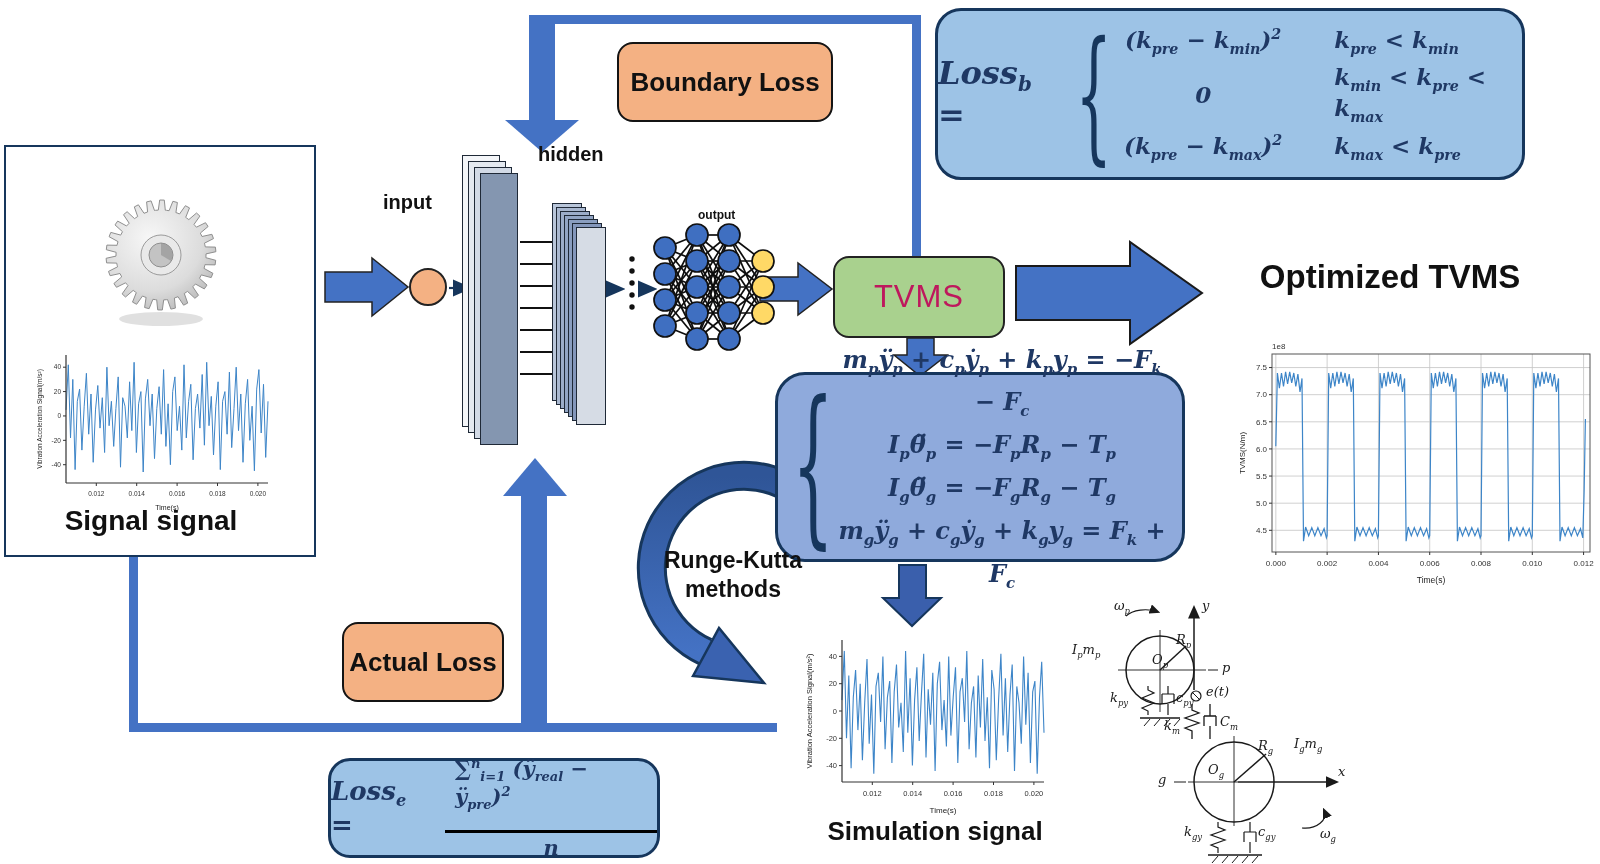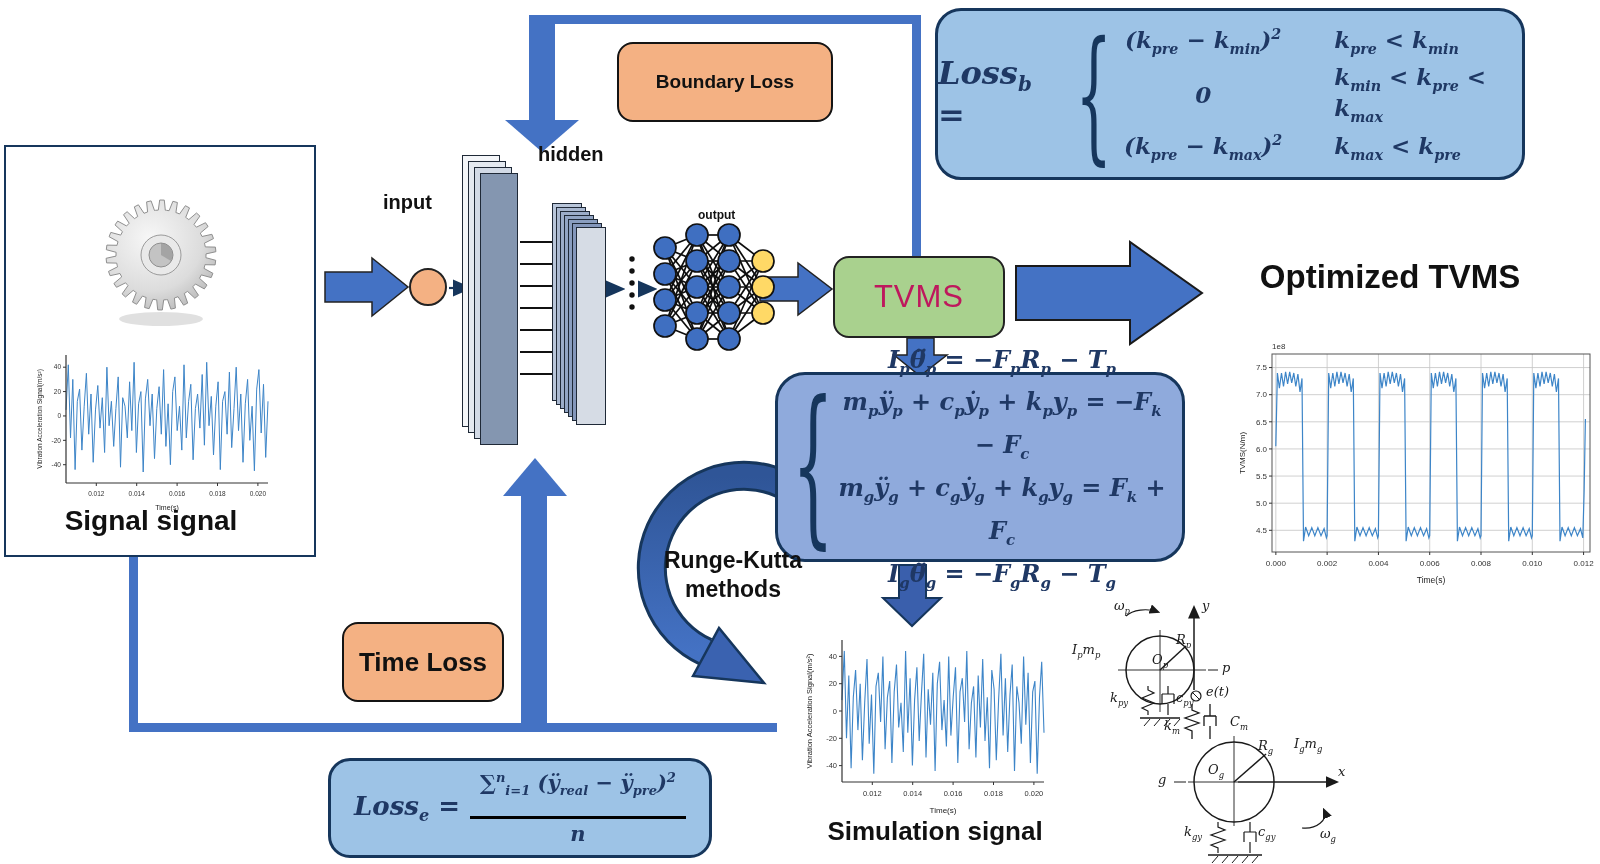--- a/index.html
+++ b/index.html
@@ -230,21 +230,21 @@
       <circle cx="76" cy="39" r="11" fill="#3F6FC1" stroke="#111" stroke-width="1.7"></circle>
       <circle cx="76" cy="65" r="11" fill="#3F6FC1" stroke="#111" stroke-width="1.7"></circle>
       <circle cx="76" cy="91" r="11" fill="#3F6FC1" stroke="#111" stroke-width="1.7"></circle>
       <circle cx="76" cy="117" r="11" fill="#3F6FC1" stroke="#111" stroke-width="1.7"></circle>
       <circle cx="110" cy="39" r="11" fill="#FFD966" stroke="#111" stroke-width="1.7"></circle>
       <circle cx="110" cy="65" r="11" fill="#FFD966" stroke="#111" stroke-width="1.7"></circle>
       <circle cx="110" cy="91" r="11" fill="#FFD966" stroke="#111" stroke-width="1.7"></circle>
     </svg>
 
   <div class="abs orangebox" style="left:617px;top:42px;width:216px;height:80px;">
-    <span class="lbl" style="font-size:19px;">Boundary Loss</span>
+    <span class="lbl" style="font-size:26px;">Boundary Loss</span>
   </div>
 
   <div class="abs bluebox" style="left:935px;top:8px;width:590px;height:172px;display:flex;align-items:center;justify-content:center;gap:8px;">
     <span class="math" style="font-size:32px;">Loss<sub>b</sub> =</span>
     <span class="brace" style="font-size:58px;transform:scaleY(2.5);margin:0 4px;">{</span>
     <div class="caseGrid math" style="font-size:23px;">
       <span class="expr">(k<sub>pre</sub> − k<sub>min</sub>)<sup>2</sup></span>
       <span class="cond">k<sub>pre</sub> &lt; k<sub>min</sub></span>
       <span class="expr">0</span>
       <span class="cond">k<sub>min</sub> &lt; k<sub>pre</sub> &lt; k<sub>max</sub></span>
@@ -304,24 +304,24 @@
       <line x1="35" y1="194.3013698630137" x2="38" y2="194.3013698630137" stroke="#333" stroke-width="1"></line>
       <text x="33" y="197.1013698630137" font-size="8" text-anchor="end" fill="#333" font-family="Liberation Sans,sans-serif">4.5</text>
       <text x="197" y="247" font-size="8.5" text-anchor="middle" fill="#222" font-family="Liberation Sans,sans-serif">Time(s)</text>
       <text transform="rotate(-90 11 117)" x="11" y="117" font-size="8" text-anchor="middle" fill="#222" font-family="Liberation Sans,sans-serif">TVMS(N/m)</text>
       <text x="38" y="13" font-size="8" fill="#333" font-family="Liberation Sans,sans-serif">1e8</text>
     </svg>
 
   <div class="abs odebox" style="left:775px;top:372px;width:410px;height:190px;display:flex;align-items:center;padding:0 14px;">
     <span class="brace" style="font-size:66px;transform:scaleY(2.6);margin-right:2px;">{</span>
     <div class="math" style="flex:1;text-align:center;font-size:24px;line-height:1.75;">
+      <div>m<sub>p</sub>ÿ<sub>p</sub> + c<sub>p</sub>ẏ<sub>p</sub> + k<sub>p</sub>y<sub>p</sub> = −F<sub>k</sub> − F<sub>c</sub></div>
       <div>I<sub>p</sub>θ̈<sub>p</sub> = −F<sub>p</sub>R<sub>p</sub> − T<sub>p</sub></div>
-      <div>m<sub>p</sub>ÿ<sub>p</sub> + c<sub>p</sub>ẏ<sub>p</sub> + k<sub>p</sub>y<sub>p</sub> = −F<sub>k</sub> − F<sub>c</sub></div>
+      <div>I<sub>g</sub>θ̈<sub>g</sub> = −F<sub>g</sub>R<sub>g</sub> − T<sub>g</sub></div>
       <div>m<sub>g</sub>ÿ<sub>g</sub> + c<sub>g</sub>ẏ<sub>g</sub> + k<sub>g</sub>y<sub>g</sub> = F<sub>k</sub> + F<sub>c</sub></div>
-      <div>I<sub>g</sub>θ̈<sub>g</sub> = −F<sub>g</sub>R<sub>g</sub> − T<sub>g</sub></div>
     </div>
   </div>
 
   <div class="abs lbl" style="left:648px;top:546px;width:170px;text-align:center;font-size:23px;line-height:1.25;">
     <div>Runge-Kutta</div>
     <div>methods</div>
   </div>
 
   <svg class="abs" style="left:800px;top:630px" width="252" height="186">
       <polyline fill="none" stroke="#3d85c8" stroke-width="1.1" points="42.0,70.1 44.3,20.9 46.5,108.3 48.8,45.5 51.1,138.3 53.3,67.3 55.6,40.0 57.9,100.1 60.2,53.7 62.4,130.2 64.7,72.8 67.0,29.1 69.2,113.8 71.5,64.6 73.8,143.8 76.0,56.4 78.3,42.8 80.6,91.9 82.9,26.4 85.1,119.2 87.4,67.3 89.7,51.0 91.9,132.9 94.2,61.9 96.5,34.6 98.7,97.4 101.0,72.8 103.3,122.0 105.6,20.9 107.8,102.8 110.1,48.2 112.4,135.6 114.6,70.1 116.9,37.3 119.2,111.0 121.4,64.6 123.7,23.7 126.0,127.4 128.2,59.2 130.5,94.7 132.8,42.8 135.1,141.1 137.3,53.7 139.6,31.8 141.9,100.1 144.1,70.1 146.4,116.5 148.7,26.4 150.9,105.6 153.2,67.3 155.5,37.3 157.8,132.9 160.0,61.9 162.3,48.2 164.6,91.9 166.8,20.9 169.1,119.2 171.4,72.8 173.6,56.4 175.9,127.4 178.2,45.5 180.4,97.4 182.7,29.1 185.0,111.0 187.3,67.3 189.5,138.3 191.8,40.0 194.1,59.2 196.3,130.2 198.6,70.1 200.9,23.7 203.1,105.6 205.4,48.2 207.7,122.0 210.0,64.6 212.2,34.6 214.5,141.1 216.8,56.4 219.0,72.8 221.3,113.8 223.6,26.4 225.8,94.7 228.1,42.8 230.4,132.9 232.7,61.9 234.9,51.0 237.2,143.8 239.5,67.3 241.7,31.8 244.0,102.8"></polyline>
@@ -346,24 +346,24 @@
       <line x1="39" y1="108.3076923076923" x2="42" y2="108.3076923076923" stroke="#333" stroke-width="1"></line>
       <text x="37" y="110.9326923076923" font-size="7.5" text-anchor="end" fill="#333" font-family="Liberation Sans,sans-serif">-20</text>
       <line x1="39" y1="135.6153846153846" x2="42" y2="135.6153846153846" stroke="#333" stroke-width="1"></line>
       <text x="37" y="138.2403846153846" font-size="7.5" text-anchor="end" fill="#333" font-family="Liberation Sans,sans-serif">-40</text>
       <text x="143" y="183" font-size="8" text-anchor="middle" fill="#222" font-family="Liberation Sans,sans-serif">Time(s)</text>
       <text transform="rotate(-90 12 81)" x="12" y="81" font-size="7.5" text-anchor="middle" fill="#222" font-family="Liberation Sans,sans-serif">Vibration Acceleration Signal(m/s²)</text>
     </svg>
   <div class="abs lbl" style="left:815px;top:816px;width:240px;text-align:center;font-size:26px;">Simulation signal</div>
 
   <div class="abs orangebox" style="left:342px;top:622px;width:162px;height:80px;">
-    <span class="lbl" style="font-size:26px;">Time Loss</span>
-  </div>
-
-  <div class="abs bluebox" style="left:328px;top:758px;width:384px;height:100px;border-radius:22px;display:flex;align-items:center;justify-content:center;">
+    <span class="lbl" style="font-size:26px;">Actual Loss</span>
+  </div>
+
+  <div class="abs bluebox" style="left:328px;top:758px;width:332px;height:100px;border-radius:22px;display:flex;align-items:center;justify-content:center;">
     <span class="math" style="font-size:26px;">Loss<sub>e</sub> =</span>
     <span class="frac math">
       <span class="num" style="font-size:21px;">∑<sup>n</sup><sub>i=1</sub> (ÿ<sub>real</sub> − ÿ<sub>pre</sub>)<sup>2</sup></span>
       <span class="den" style="font-size:21px;">n</span>
     </span>
   </div>
 
   <div class="abs" style="left:1062px;top:590px;width:292px;height:274px;">
     <svg width="292" height="274" viewBox="0 0 292 274">
       <defs>
@@ -415,21 +415,21 @@
     <div class="gmLbl" style="left:276px;top:174px;">x</div>
     <div class="gmLbl" style="left:52px;top:8px;">ω<sub>p</sub></div>
     <div class="gmLbl" style="left:10px;top:52px;">I<sub>p</sub>m<sub>p</sub></div>
     <div class="gmLbl" style="left:114px;top:42px;">R<sub>p</sub></div>
     <div class="gmLbl" style="left:70px;top:62px;margin-left:20px;">O<sub>p</sub></div>
     <div class="gmLbl" style="left:160px;top:70px;">p</div>
     <div class="gmLbl" style="left:144px;top:94px;">e(t)</div>
     <div class="gmLbl" style="left:48px;top:100px;">k<sub>py</sub></div>
     <div class="gmLbl" style="left:114px;top:100px;">c<sub>py</sub></div>
     <div class="gmLbl" style="left:102px;top:128px;">k<sub>m</sub></div>
-    <div class="gmLbl" style="left:168px;top:124px;">C<sub>m</sub></div>
+    <div class="gmLbl" style="left:158px;top:124px;">C<sub>m</sub></div>
     <div class="gmLbl" style="left:146px;top:172px;">O<sub>g</sub></div>
     <div class="gmLbl" style="left:196px;top:148px;">R<sub>g</sub></div>
     <div class="gmLbl" style="left:232px;top:146px;">I<sub>g</sub>m<sub>g</sub></div>
     <div class="gmLbl" style="left:96px;top:182px;">g</div>
     <div class="gmLbl" style="left:258px;top:236px;">ω<sub>g</sub></div>
     <div class="gmLbl" style="left:122px;top:234px;">k<sub>gy</sub></div>
     <div class="gmLbl" style="left:196px;top:234px;">c<sub>gy</sub></div>
   </div>
 
 </div>

